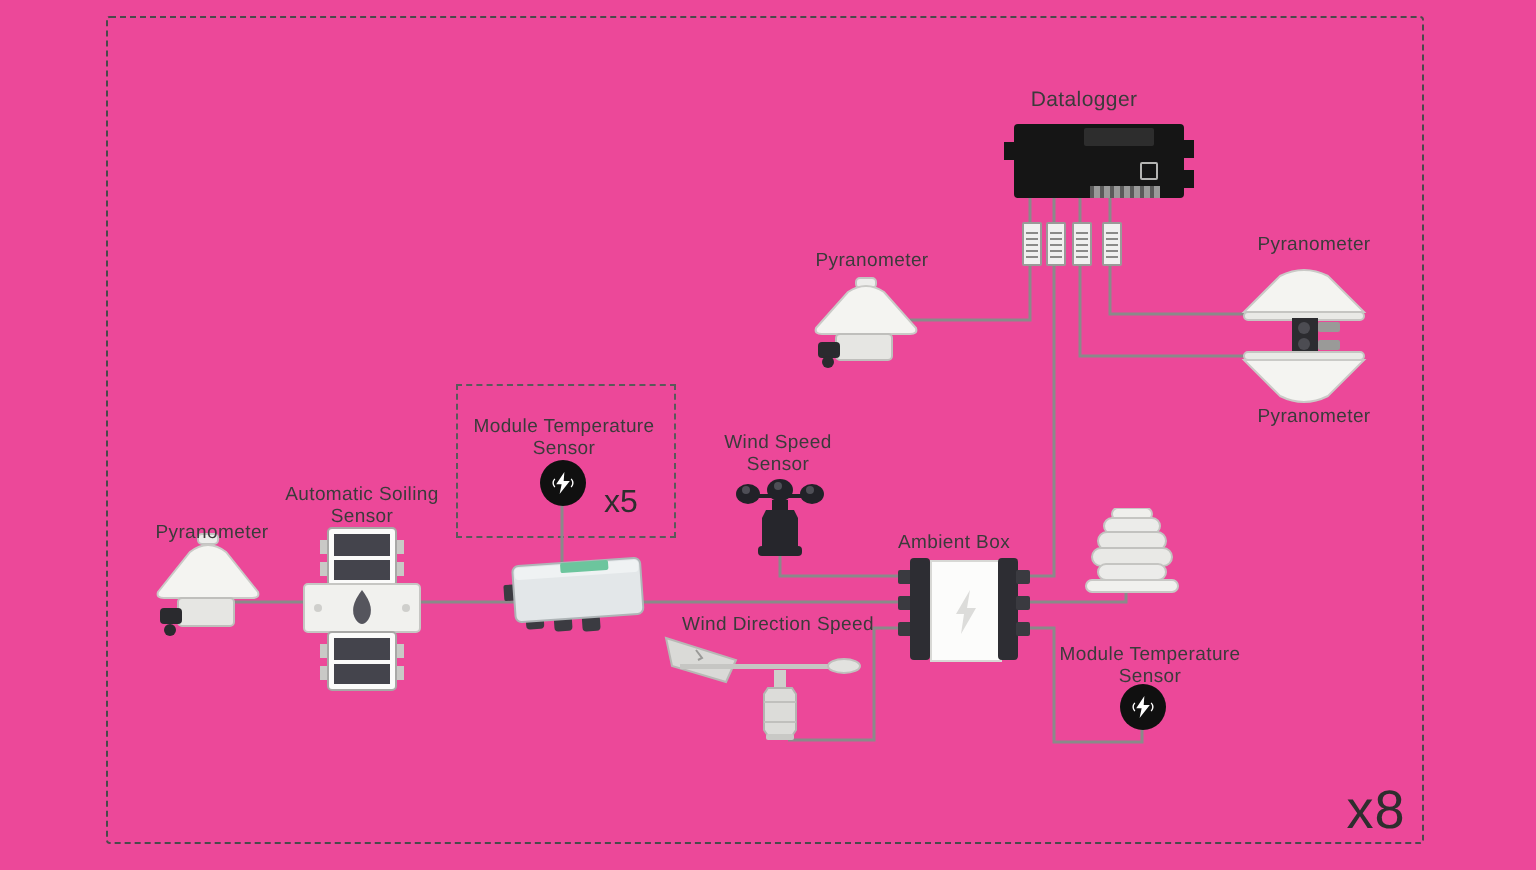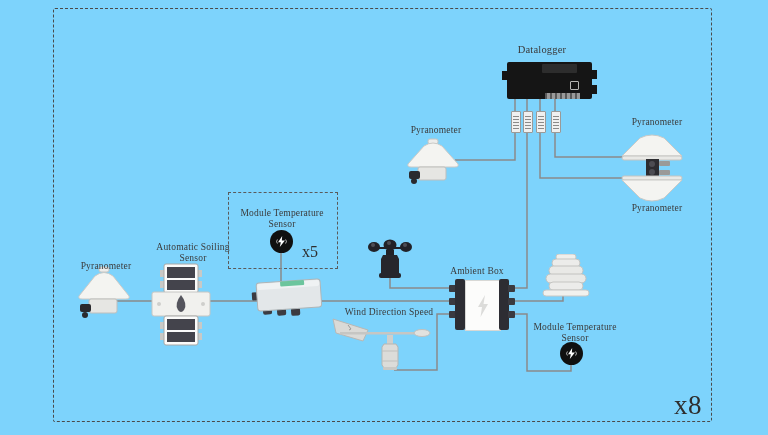--- a/index.html
+++ b/index.html
@@ -1,18 +1,18 @@
 <!DOCTYPE html>
 <html><head>
 <meta charset="utf-8">
 <style>
   html,body{margin:0;padding:0;background:#fff;}
   #canvas{
-    position:relative;width:768px;height:435px;background:#7dd3fc;overflow:hidden;
-    font-family:Liberation Serif, serif;
+    position:relative;width:768px;height:435px;background:#ec4899;overflow:hidden;
+    font-family:Liberation Sans, sans-serif;
   }
   .lbl{
     position:absolute;color:#3b3b3b;font-size:9.5px;line-height:1.18;
     text-align:center;transform:translateX(-50%);letter-spacing:.2px;white-space:normal;
   }
   .lbl.one{white-space:nowrap;}
   #outer-border{
     position:absolute;left:53px;top:8px;width:657px;height:412px;
     border:1.5px dashed #4a4a4a;border-radius:2px;
   }
@@ -227,21 +227,22 @@
       <path d="M5,8 q-2.5,3 0,6" stroke="#ffffff" stroke-width="1" fill="none"></path>
       <path d="M17,8 q2.5,3 0,6" stroke="#ffffff" stroke-width="1" fill="none"></path>
     </svg>
   </div>
 
   <div class="lbl one" style="left:542px;top:44px;font-size:10.5px">Datalogger</div>
   <div class="lbl one" style="left:436px;top:125px">Pyranometer</div>
   <div class="lbl one" style="left:657px;top:117px">Pyranometer</div>
   <div class="lbl one" style="left:657px;top:203px">Pyranometer</div>
   <div class="lbl one" style="left:106px;top:261px">Pyranometer</div>
-  <div class="lbl" style="left:193px;top:242px;width:92px">Automatic Soiling Sensor</div>
+  <div class="lbl" style="left:181px;top:242px;width:92px">Automatic Soiling Sensor</div>
   <div class="lbl" style="left:282px;top:208px;width:100px">Module Temperature Sensor</div>
   <div id="x5-label">x5</div>
+  <div class="lbl" style="left:389px;top:216px;width:80px">Wind Speed Sensor</div>
   <div class="lbl" style="left:389px;top:307px;width:100px">Wind Direction Speed</div>
   <div class="lbl one" style="left:477px;top:266px">Ambient Box</div>
   <div class="lbl" style="left:575px;top:322px;width:110px">Module Temperature Sensor</div>
   <div id="x8-label">x8</div>
 
 </div>
 
 </body></html>

